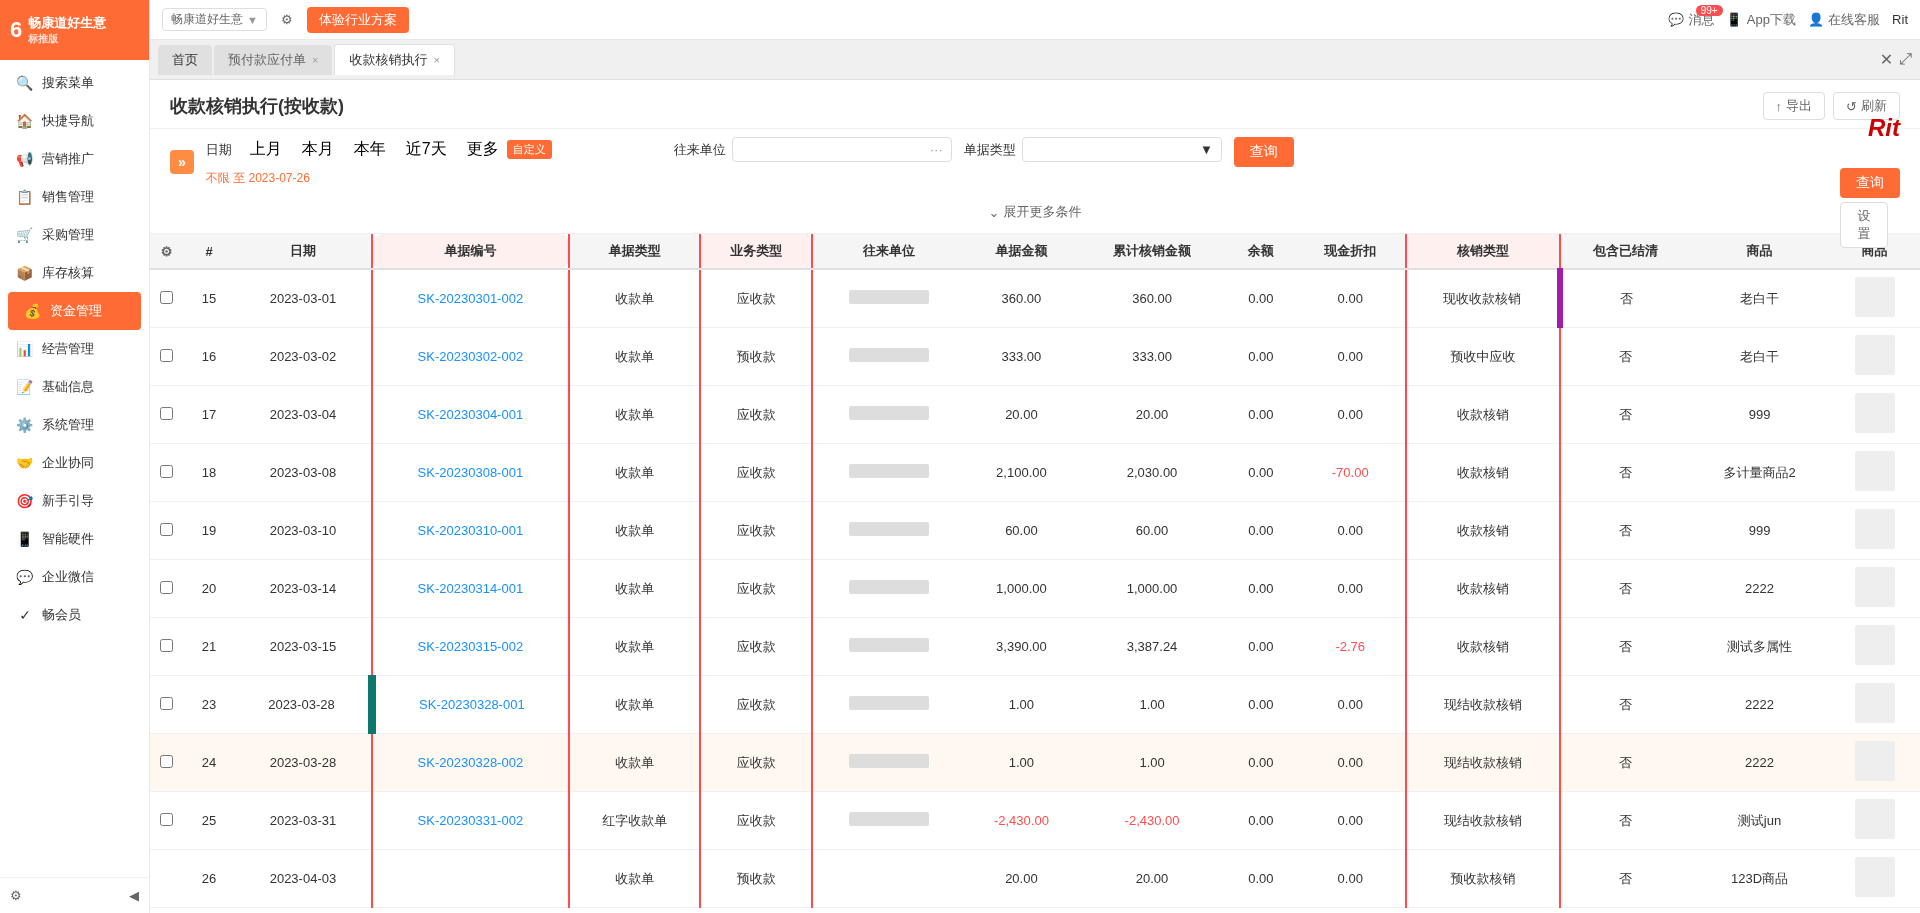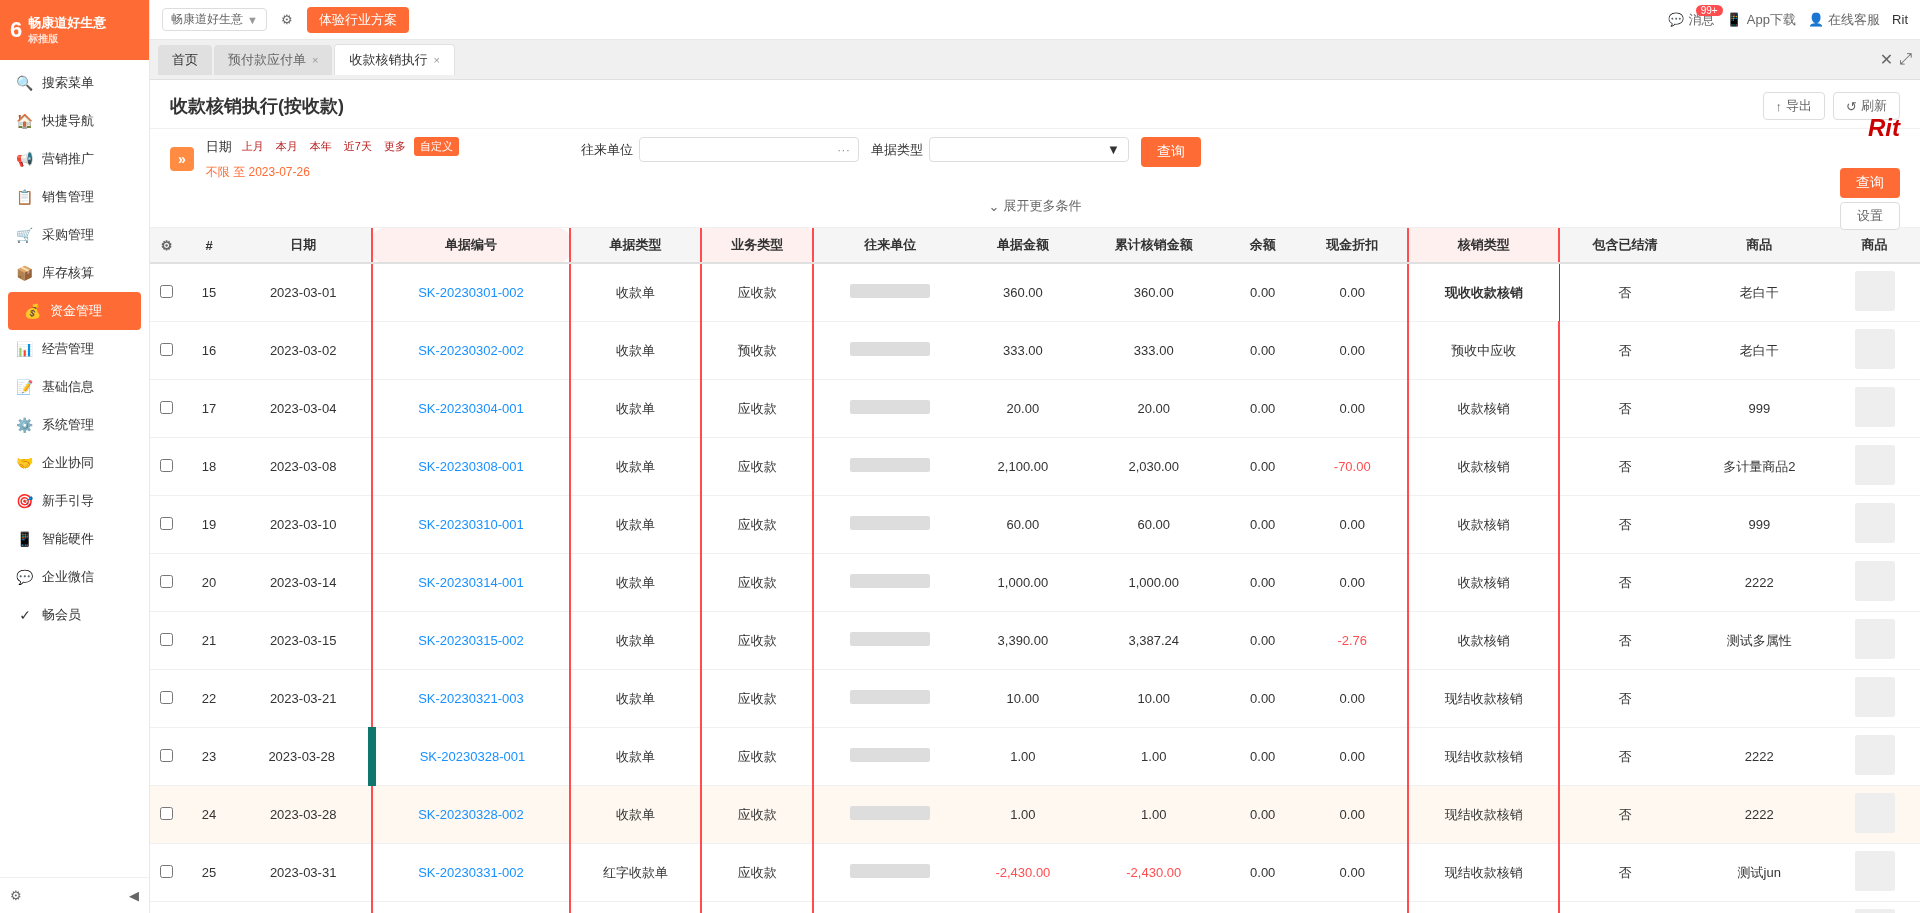--- a/index.html
+++ b/index.html
@@ -46,21 +46,21 @@
     .page-title-text { font-size: 18px; color: #333; font-weight: 600; }
     .page-header-actions { display: flex; gap: 8px; }
     .btn-outline { border: 1px solid #ddd; background: #fff; border-radius: 4px; padding: 4px 12px; cursor: pointer; color: #666; display: flex; align-items: center; gap: 4px; }
 
     
     .filter-area { padding: 8px 20px; background: #fff; border-bottom: 1px solid #f0f0f0; display: flex; align-items: flex-start; gap: 12px; flex-wrap: wrap; }
     .filter-expand-btn { background: #ff8c42; color: #fff; border: none; border-radius: 4px; padding: 4px 8px; cursor: pointer; font-size: 14px; font-weight: bold; align-self: center; }
     .filter-group { display: flex; align-items: center; gap: 6px; flex-wrap: wrap; }
     .filter-label { color: #333; white-space: nowrap; }
     .date-quick-btns { display: flex; gap: 4px; align-items: center; }
-    .date-quick-btn { color: #b91c1c; cursor: pointer; padding: 2px 4px; font-size: 11px; }
+    .date-quick-btn { color: #000000; cursor: pointer; padding: 2px 4px; font-size: 16px; margin-left: 8px; }
     .date-custom-btn { background: #ff6b35; color: #fff; border: none; border-radius: 3px; padding: 2px 6px; font-size: 11px; cursor: pointer; }
     .filter-date-range { color: #ff6b35; font-size: 12px; margin-top: 2px; }
     .filter-input { border: 1px solid #ddd; border-radius: 4px; padding: 4px 8px; color: #333; min-width: 200px; background: #fff; cursor: pointer; display: flex; align-items: center; justify-content: space-between; }
     .filter-select { border: 1px solid #ddd; border-radius: 4px; padding: 4px 8px; color: #333; min-width: 180px; background: #fff; cursor: pointer; display: flex; align-items: center; justify-content: space-between; }
     .btn-query { background: #ff6b35; color: #fff; border: none; border-radius: 4px; padding: 6px 16px; cursor: pointer; font-size: 14px; }
     .btn-settings { border: 1px solid #ddd; background: #fff; border-radius: 4px; padding: 4px 12px; cursor: pointer; color: #666; }
     .expand-more-btn { display: flex; align-items: center; gap: 4px; color: #666; cursor: pointer; }
 
     
     .table-container { padding: 0 0; overflow-x: auto; }
@@ -260,21 +260,21 @@
         </div>
         <button class="btn-query">查询</button>
         <div style="width:100%; display:flex; justify-content:center; padding: 4px 0;">
           <div class="expand-more-btn">
             <span>⌄</span>
             <span>展开更多条件</span>
           </div>
         </div>
         <div style="position:absolute;right:20px;top:168px;">
           <button class="btn-query" style="margin-bottom:4px;display:block;width:60px;text-align:center;">查询</button>
-          <button class="btn-settings" style="display:block;width:60px;text-align:center;">设置</button>
+          <button class="btn-settings" style="display:block;width:48px;text-align:center;">设置</button>
         </div>
       </div>
 
       <div class="table-container">
         <table>
           <thead>
             <tr>
               <th class="col-settings">⚙</th>
               <th>#</th>
               <th>日期</th>
@@ -298,21 +298,21 @@
     <td>15</td>
     <td>2023-03-01</td>
     <td style="border-left:2px solid #ff4d4f;border-right:2px solid #ff4d4f;"><a class="link-text" href="#">SK-20230301-002</a></td>
     <td>收款单</td>
     <td style="border-left:2px solid #ff4d4f;border-right:2px solid #ff4d4f;">应收款</td>
     <td><span style="display:inline-block;width:80px;height:14px;background:#ddd;border-radius:2px;"></span></td>
     <td class="">360.00</td>
     <td class="">360.00</td>
     <td>0.00</td>
     <td class="">0.00</td>
-    <td style="border-left:2px solid #ff4d4f;border-right:1px solid #a21caf;font-weight:bold;">现收收款核销</td>
+    <td style="border-left:2px solid #ff4d4f;border-right:6px solid #a21caf;">现收收款核销</td>
     <td>否</td>
     <td>老白干</td>
     <td><span style="display:inline-block;width:40px;height:40px;background:#eee;border-radius:2px;"></span></td>
   </tr>
               <tr>
     <td><input type="checkbox" style="cursor: pointer;"></td>
     <td>16</td>
     <td>2023-03-02</td>
     <td style="border-left:2px solid #ff4d4f;border-right:2px solid #ff4d4f;"><a class="link-text" href="#">SK-20230302-002</a></td>
     <td>收款单</td>
@@ -403,37 +403,20 @@
     <td>收款单</td>
     <td style="border-left:2px solid #ff4d4f;border-right:2px solid #ff4d4f;">应收款</td>
     <td><span style="display:inline-block;width:80px;height:14px;background:#ddd;border-radius:2px;"></span></td>
     <td class="">3,390.00</td>
     <td class="">3,387.24</td>
     <td>0.00</td>
     <td class="red-text">-2.76</td>
     <td style="border-left:2px solid #ff4d4f;border-right:2px solid #ff4d4f;">收款核销</td>
     <td>否</td>
     <td>测试多属性</td>
-    <td><span style="display:inline-block;width:40px;height:40px;background:#eee;border-radius:2px;"></span></td>
-  </tr>
-              <tr>
-    <td><input type="checkbox" style="cursor: pointer;"></td>
-    <td>22</td>
-    <td>2023-03-21</td>
-    <td style="border-left:2px solid #ff4d4f;border-right:2px solid #ff4d4f;"><a class="link-text" href="#">SK-20230321-003</a></td>
-    <td>收款单</td>
-    <td style="border-left:2px solid #ff4d4f;border-right:2px solid #ff4d4f;">应收款</td>
-    <td><span style="display:inline-block;width:80px;height:14px;background:#ddd;border-radius:2px;"></span></td>
-    <td class="">10.00</td>
-    <td class="">10.00</td>
-    <td>0.00</td>
-    <td class="">0.00</td>
-    <td style="border-left:2px solid #ff4d4f;border-right:2px solid #ff4d4f;">现结收款核销</td>
-    <td>否</td>
-    <td></td>
     <td><span style="display:inline-block;width:40px;height:40px;background:#eee;border-radius:2px;"></span></td>
   </tr>
               <tr>
     <td><input type="checkbox" style="cursor: pointer;"></td>
     <td>23</td>
     <td>2023-03-28</td>
     <td style="border-left:8px solid #0f766e;border-right:2px solid #ff4d4f;"><a class="link-text" href="#">SK-20230328-001</a></td>
     <td>收款单</td>
     <td style="border-left:2px solid #ff4d4f;border-right:2px solid #ff4d4f;">应收款</td>
     <td><span style="display:inline-block;width:80px;height:14px;background:#ddd;border-radius:2px;"></span></td>

